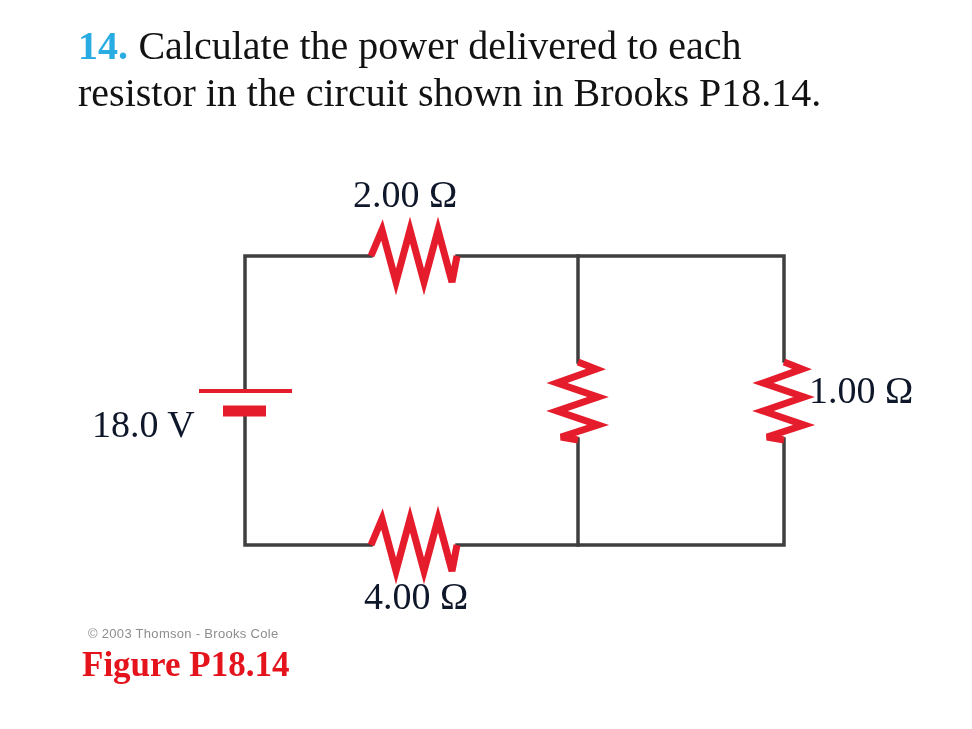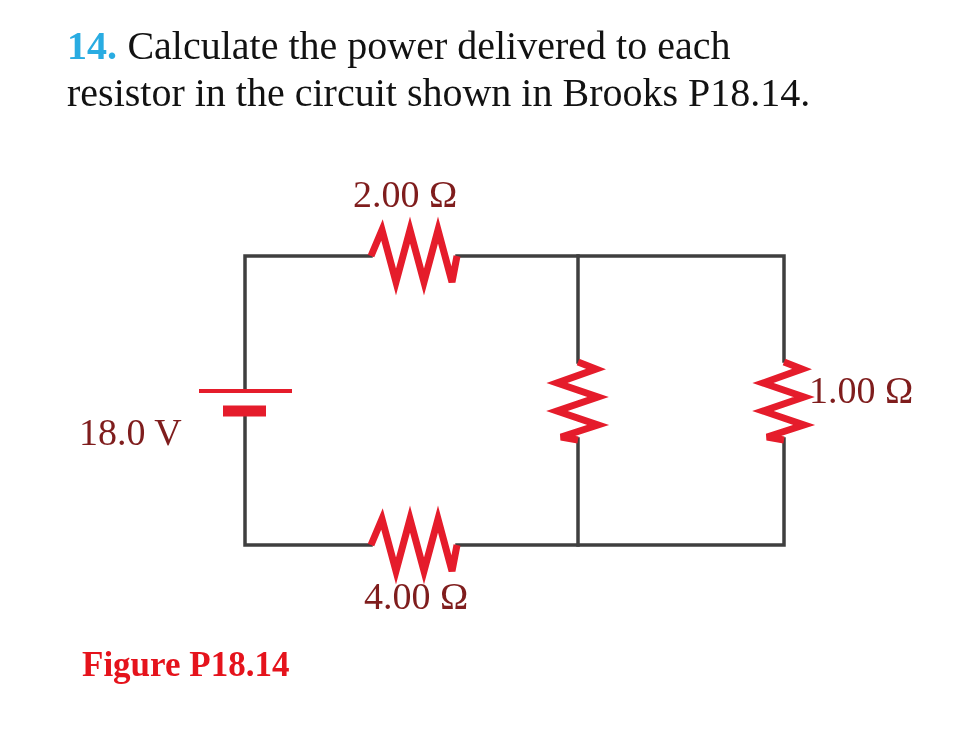--- a/index.html
+++ b/index.html
@@ -11,21 +11,21 @@
     position: relative;
     width: 972px;
     height: 729px;
     background: #ffffff;
     overflow: hidden;
     font-family: "Liberation Serif", serif;
   }
   
   .problem {
     position: absolute;
-    left: 67px;
+    left: 78px;
     top: 22px;
     font-size: 40px;
     line-height: 47px;
     color: #121212;
     white-space: nowrap;
   }
   .problem .num {
     color: #29ace2;
     font-weight: bold;
     margin-right: 0.26em;
@@ -36,25 +36,25 @@
     left: 0;
     top: 0;
     width: 972px;
     height: 729px;
   }
   
   .lbl {
     position: absolute;
     font-size: 38px;
     line-height: 1.1;
-    color: #7f1d1d;
+    color: #0f172a;
     white-space: nowrap;
   }
   .lbl-r-top    { left: 353px; top: 174px; }
-  .lbl-battery  { left: 79px;  top: 404px; margin-top: 8px; }
+  .lbl-battery  { left: 92px;  top: 404px; }
   .lbl-r-mid    { left: 602px; top: 370px; }
   .lbl-r-right  { left: 809px; top: 370px; text-align: right; }
   .lbl-r-bottom { left: 364px; top: 576px; }
   
   .credit {
     position: absolute;
     left: 88px;
     top: 626px;
     font-family: "Liberation Sans", sans-serif;
     font-size: 13px;
@@ -105,15 +105,16 @@
       <polyline points="784,362 802,369 763,383 804,397 763,411 804,425 767,437 784,440"></polyline>
       <polyline points="371,545 382,519 396,571 410,519 424,571 438,519 452,571 457,545"></polyline>
     </g>
   </svg>
 
   <div class="lbl lbl-r-top">2.00 Ω</div>
   <div class="lbl lbl-battery">18.0 V</div>
   <div class="lbl lbl-r-right">1.00 Ω</div>
   <div class="lbl lbl-r-bottom">4.00 Ω</div>
 
+  <div class="credit">© 2003 Thomson - Brooks Cole</div>
   <div class="caption">Figure P18.14</div>
 
 </div>
 
 </body></html>

